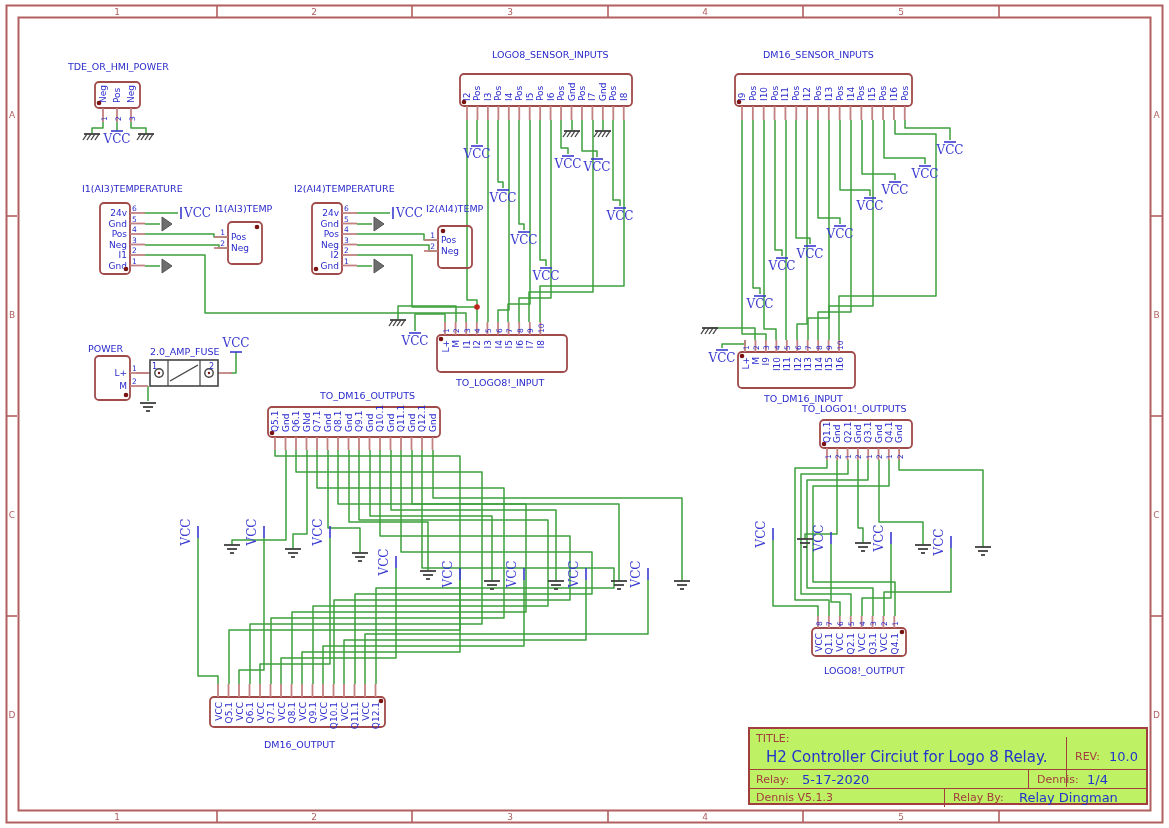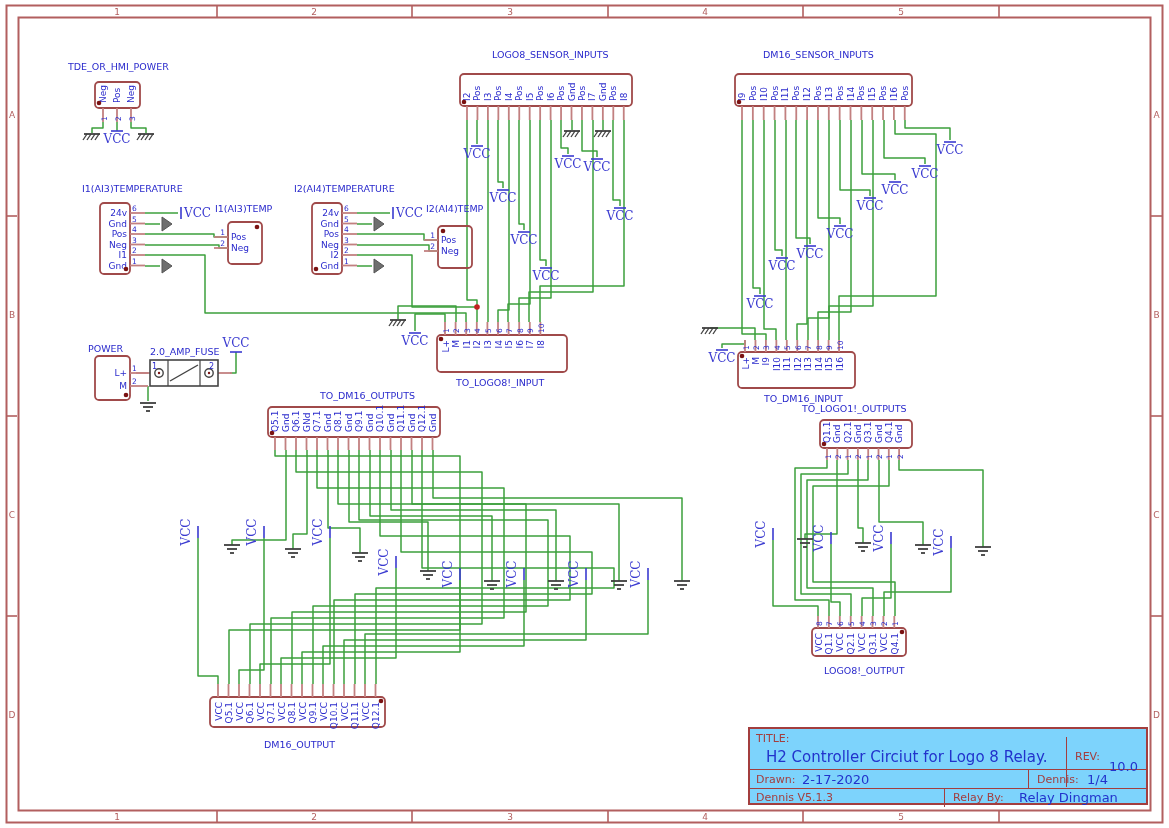--- a/index.html
+++ b/index.html
@@ -1,21 +1,21 @@
 <!DOCTYPE html>
 <html><head>
 <meta charset="utf-8">
 <style>
   html,body{margin:0;padding:0;background:#ffffff;}
   #stage{position:relative;width:1169px;height:828px;background:#ffffff;overflow:hidden;
          font-family:"DejaVu Sans",sans-serif;}
   #schematic{position:absolute;left:0;top:0;}
   
   #titleblock{position:absolute;left:748px;top:727px;width:400px;height:78px;
-              border:2px solid #A33E3E;box-sizing:border-box;background:#7dd3fc;}
+              border:2px solid #A33E3E;box-sizing:border-box;background:#bef264;}
   #titleblock .row1{position:absolute;left:0;top:0;width:100%;height:41px;border-bottom:1.5px solid #A33E3E;box-sizing:border-box;}
   #titleblock .revcell{position:absolute;right:0;top:8px;width:80px;height:50px;border-left:1.5px solid #A33E3E;box-sizing:border-box;}
   #titleblock .row2{position:absolute;left:0;top:41px;width:100%;height:19px;border-bottom:1.5px solid #A33E3E;box-sizing:border-box;}
   #titleblock .sheetcell{position:absolute;right:0;top:0;width:118px;height:19px;border-left:1.5px solid #A33E3E;box-sizing:border-box;}
   #titleblock .row3{position:absolute;left:0;top:60px;width:100%;height:18px;box-sizing:border-box;}
   #titleblock .drawncell{position:absolute;right:0;top:0;width:202px;height:18px;border-left:1.5px solid #A33E3E;box-sizing:border-box;}
   .tb-label{color:#A33E3E;font-size:11px;font-family:"DejaVu Sans",sans-serif;}
   .tb-value{color:#2233CC;font-size:13px;font-family:"DejaVu Sans",sans-serif;}
   .tb-title{color:#2233CC;font-size:15px;font-family:"DejaVu Sans",sans-serif;}
   .abs{position:absolute;white-space:nowrap;}
@@ -797,26 +797,26 @@
         <circle cx="477" cy="307" r="2.8" fill="#C42121"></circle>
       </g>
     </svg>
 
   <div id="titleblock">
     <div class="row1">
       <span class="abs tb-label" style="left:6px;top:3px;">TITLE:</span>
       <span class="abs tb-title" style="left:16px;top:19px;">H2 Controller Circiut for Logo 8 Relay.</span>
       <div class="revcell">
         <span class="abs tb-label" style="left:8px;top:13px;">REV:</span>
-        <span class="abs tb-value" style="left:42px;top:12px;margin-top:10px;">10.0</span>
+        <span class="abs tb-value" style="left:42px;top:12px;">10.0</span>
       </div>
     </div>
     <div class="row2">
-      <span class="abs tb-label" style="left:6px;top:3px;">Drawn:</span>
-      <span class="abs tb-value" style="left:52px;top:2px;">2-17-2020</span>
+      <span class="abs tb-label" style="left:6px;top:3px;">Relay:</span>
+      <span class="abs tb-value" style="left:52px;top:2px;">5-17-2020</span>
       <div class="sheetcell">
         <span class="abs tb-label" style="left:8px;top:3px;">Dennis:</span>
         <span class="abs tb-value" style="left:58px;top:2px;">1/4</span>
       </div>
     </div>
     <div class="row3">
       <span class="abs tb-label" style="left:6px;top:2px;">Dennis V5.1.3</span>
       <div class="drawncell">
         <span class="abs tb-label" style="left:8px;top:2px;">Relay By:</span>
         <span class="abs tb-value" style="left:74px;top:1px;">Relay Dingman</span>

